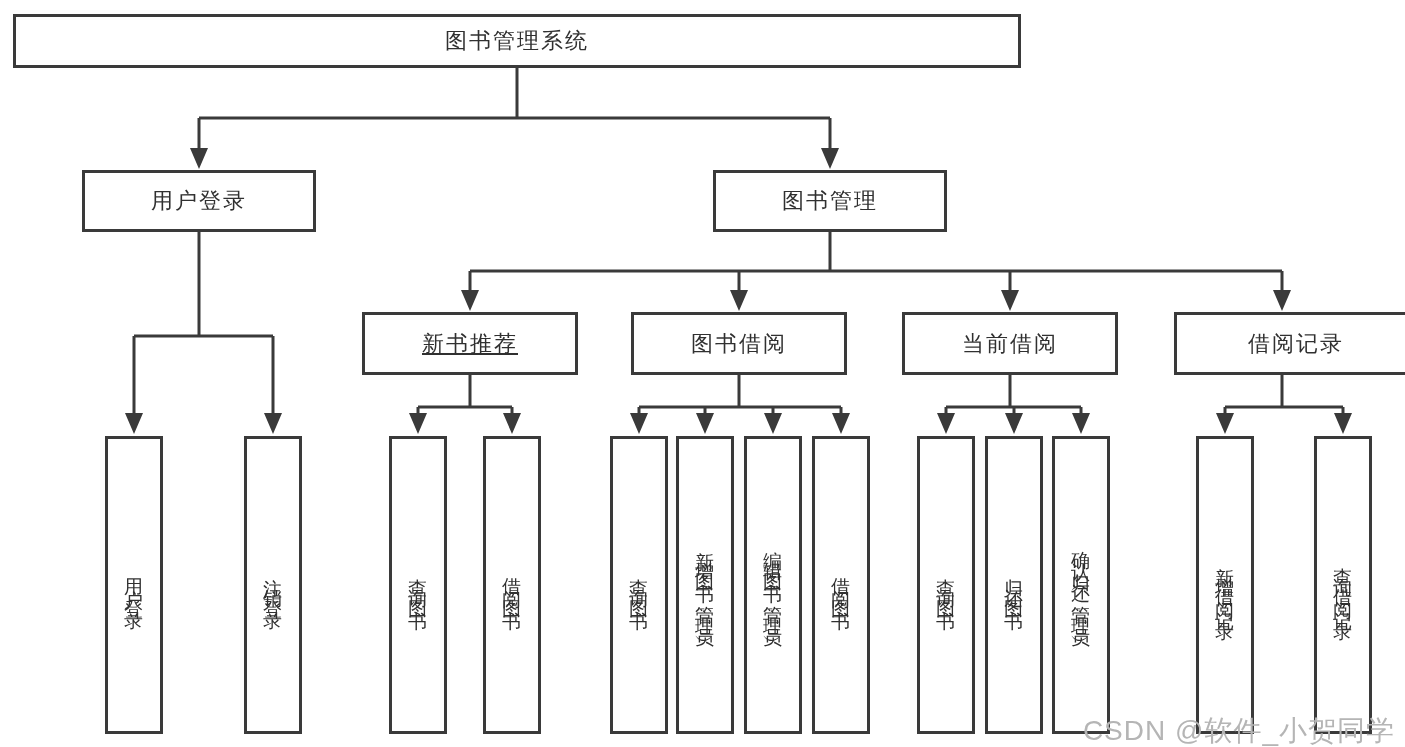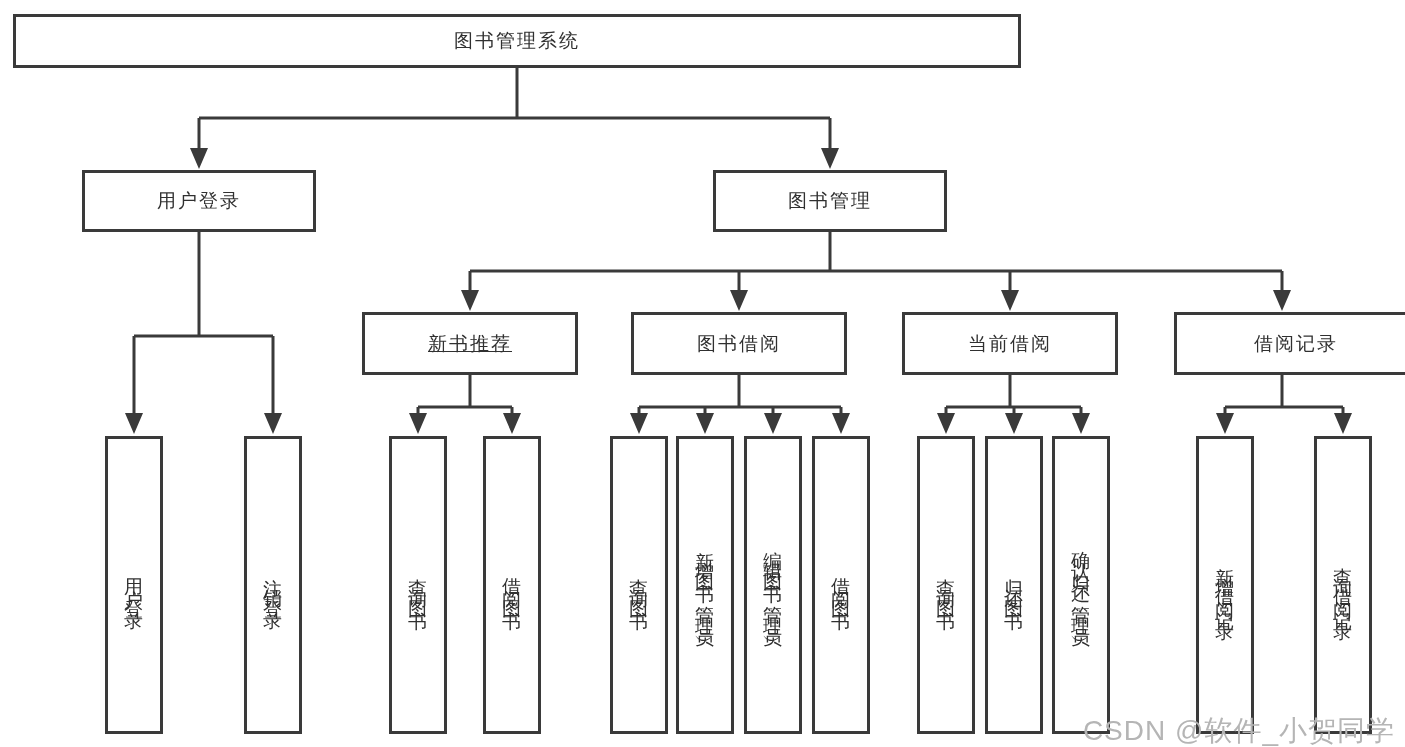--- a/index.html
+++ b/index.html
@@ -21,21 +21,21 @@
     position: absolute;
     box-sizing: border-box;
     border: 3px solid #3a3a3a;
     background: #ffffff;
     display: flex;
     align-items: center;
     justify-content: center;
     color: #303030;
   }
   .h-box {
-    font-size: 19px;
+    font-size: 22px;
     letter-spacing: 2px;
     white-space: nowrap;
   }
   .v-box {
     writing-mode: vertical-rl;
     text-orientation: mixed;
     font-size: 19px;
     letter-spacing: 11px;
     line-height: 1;
   }

